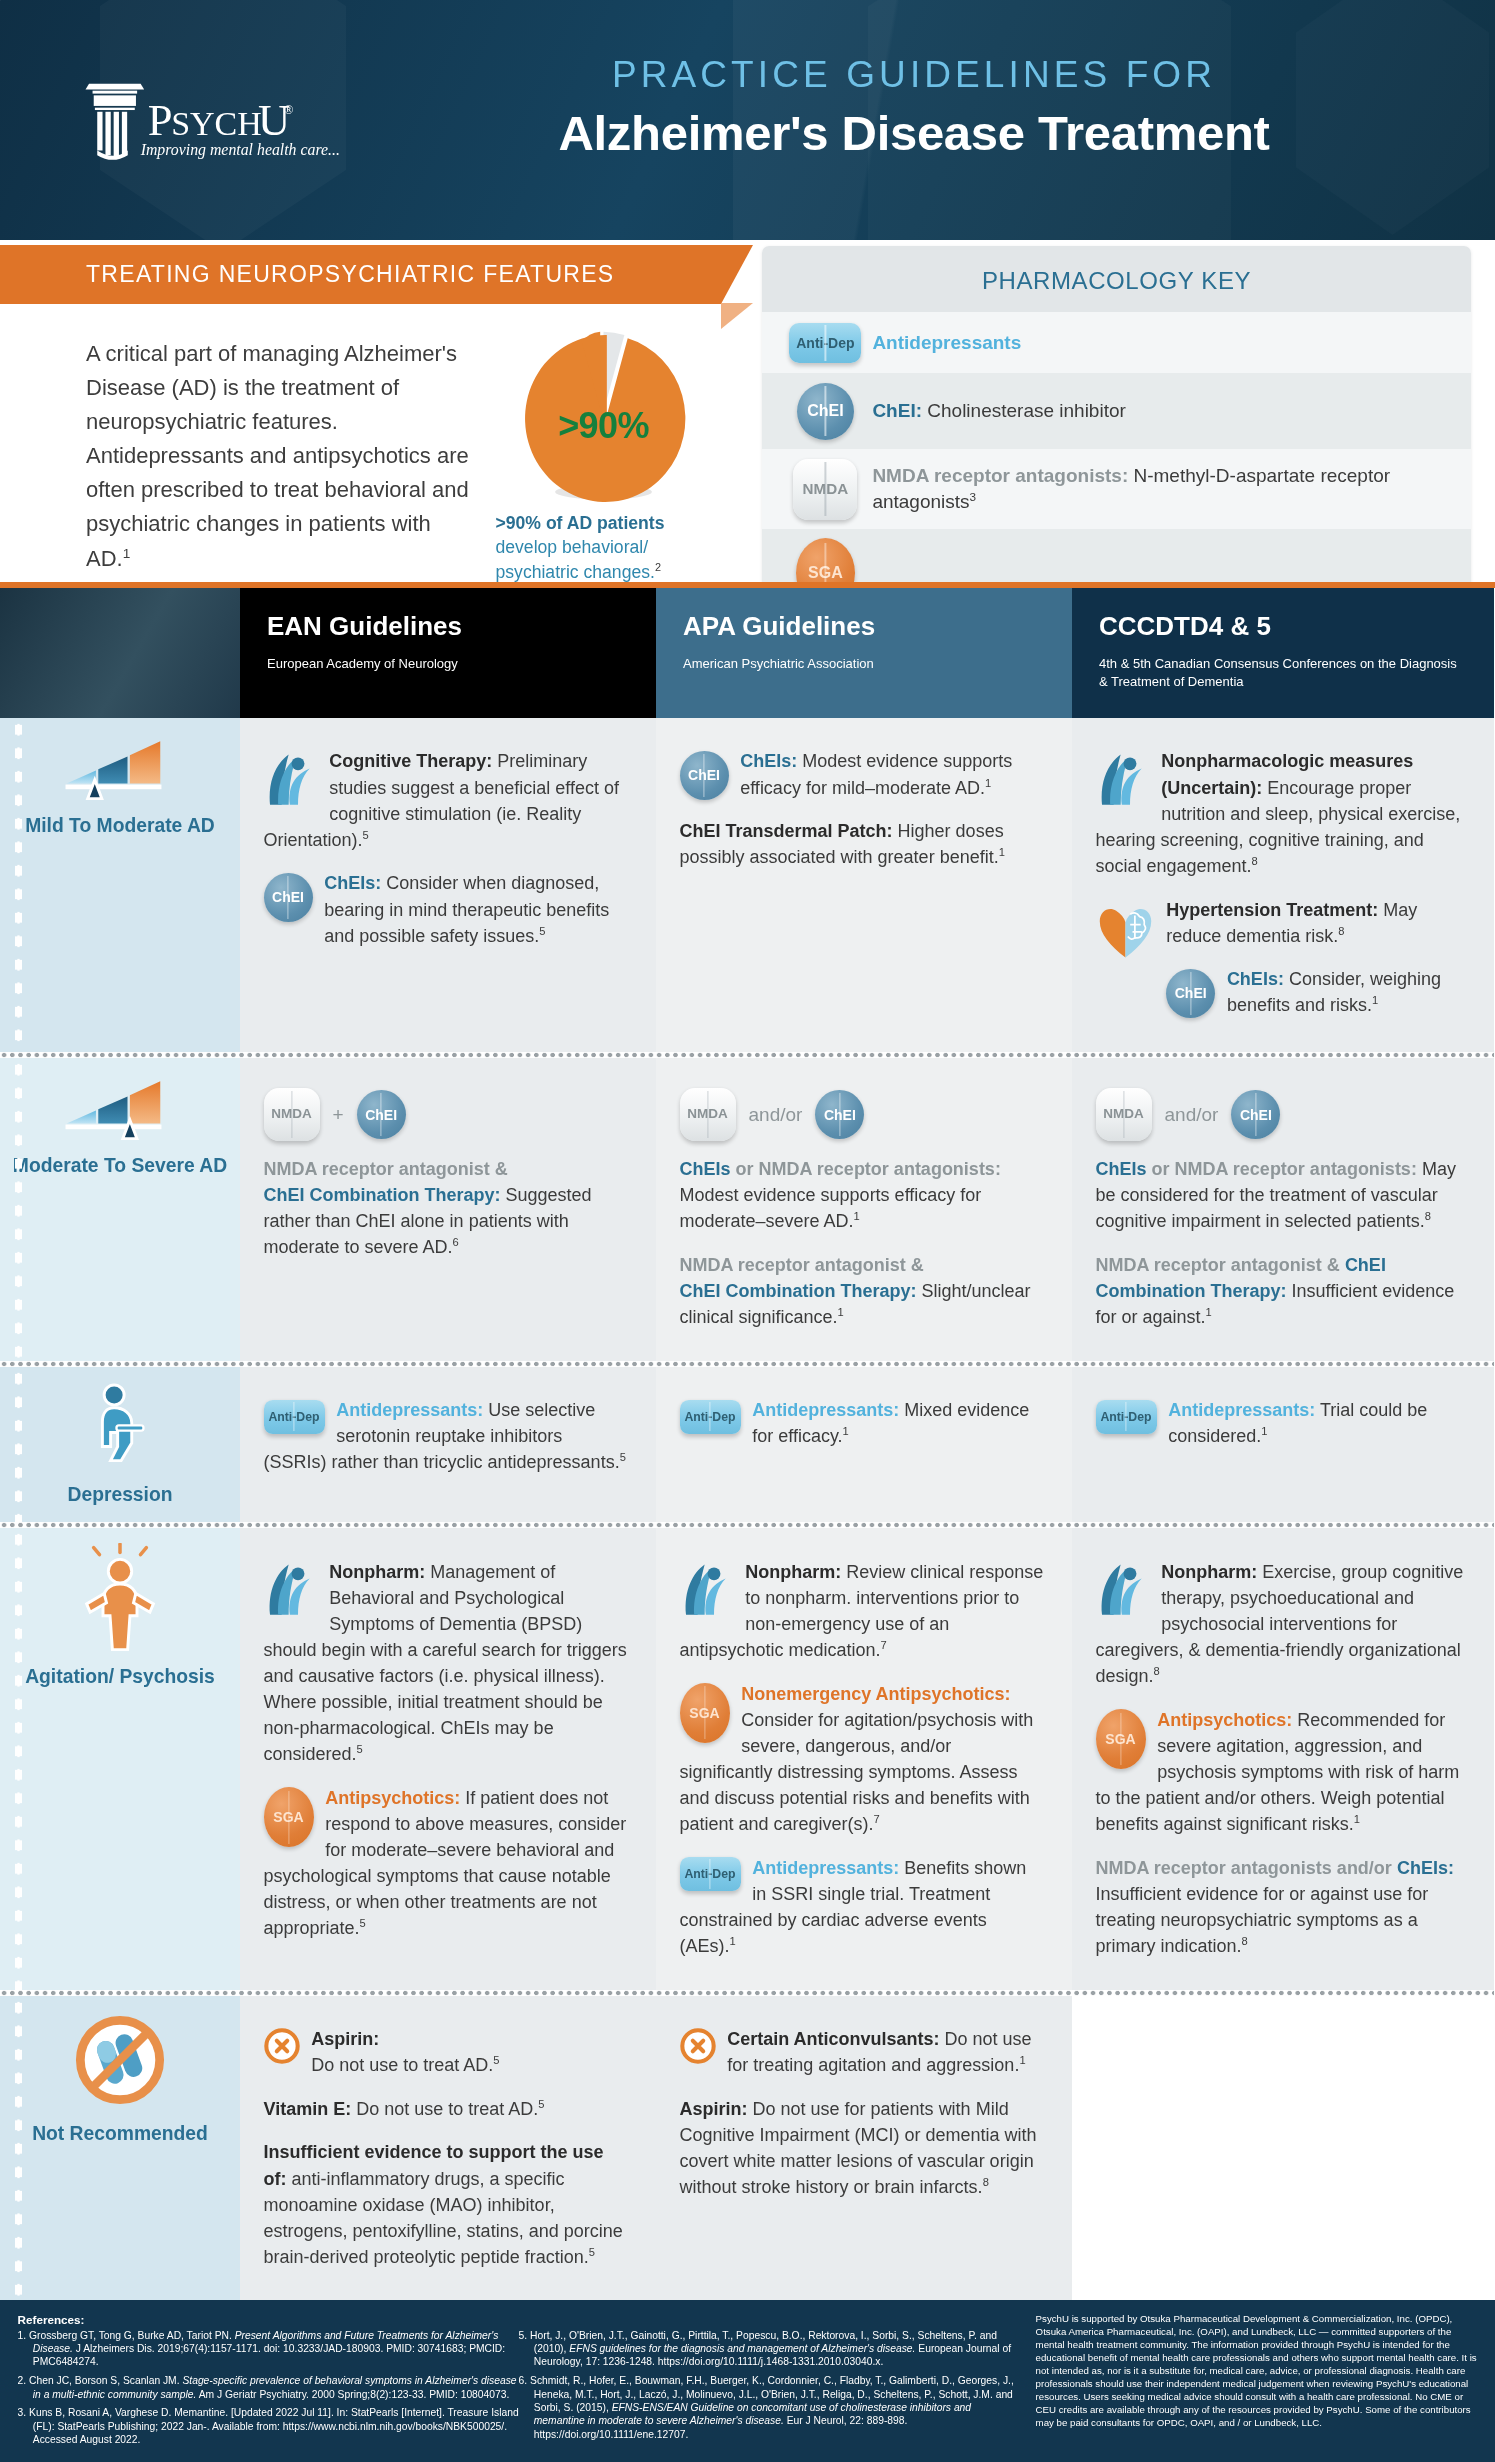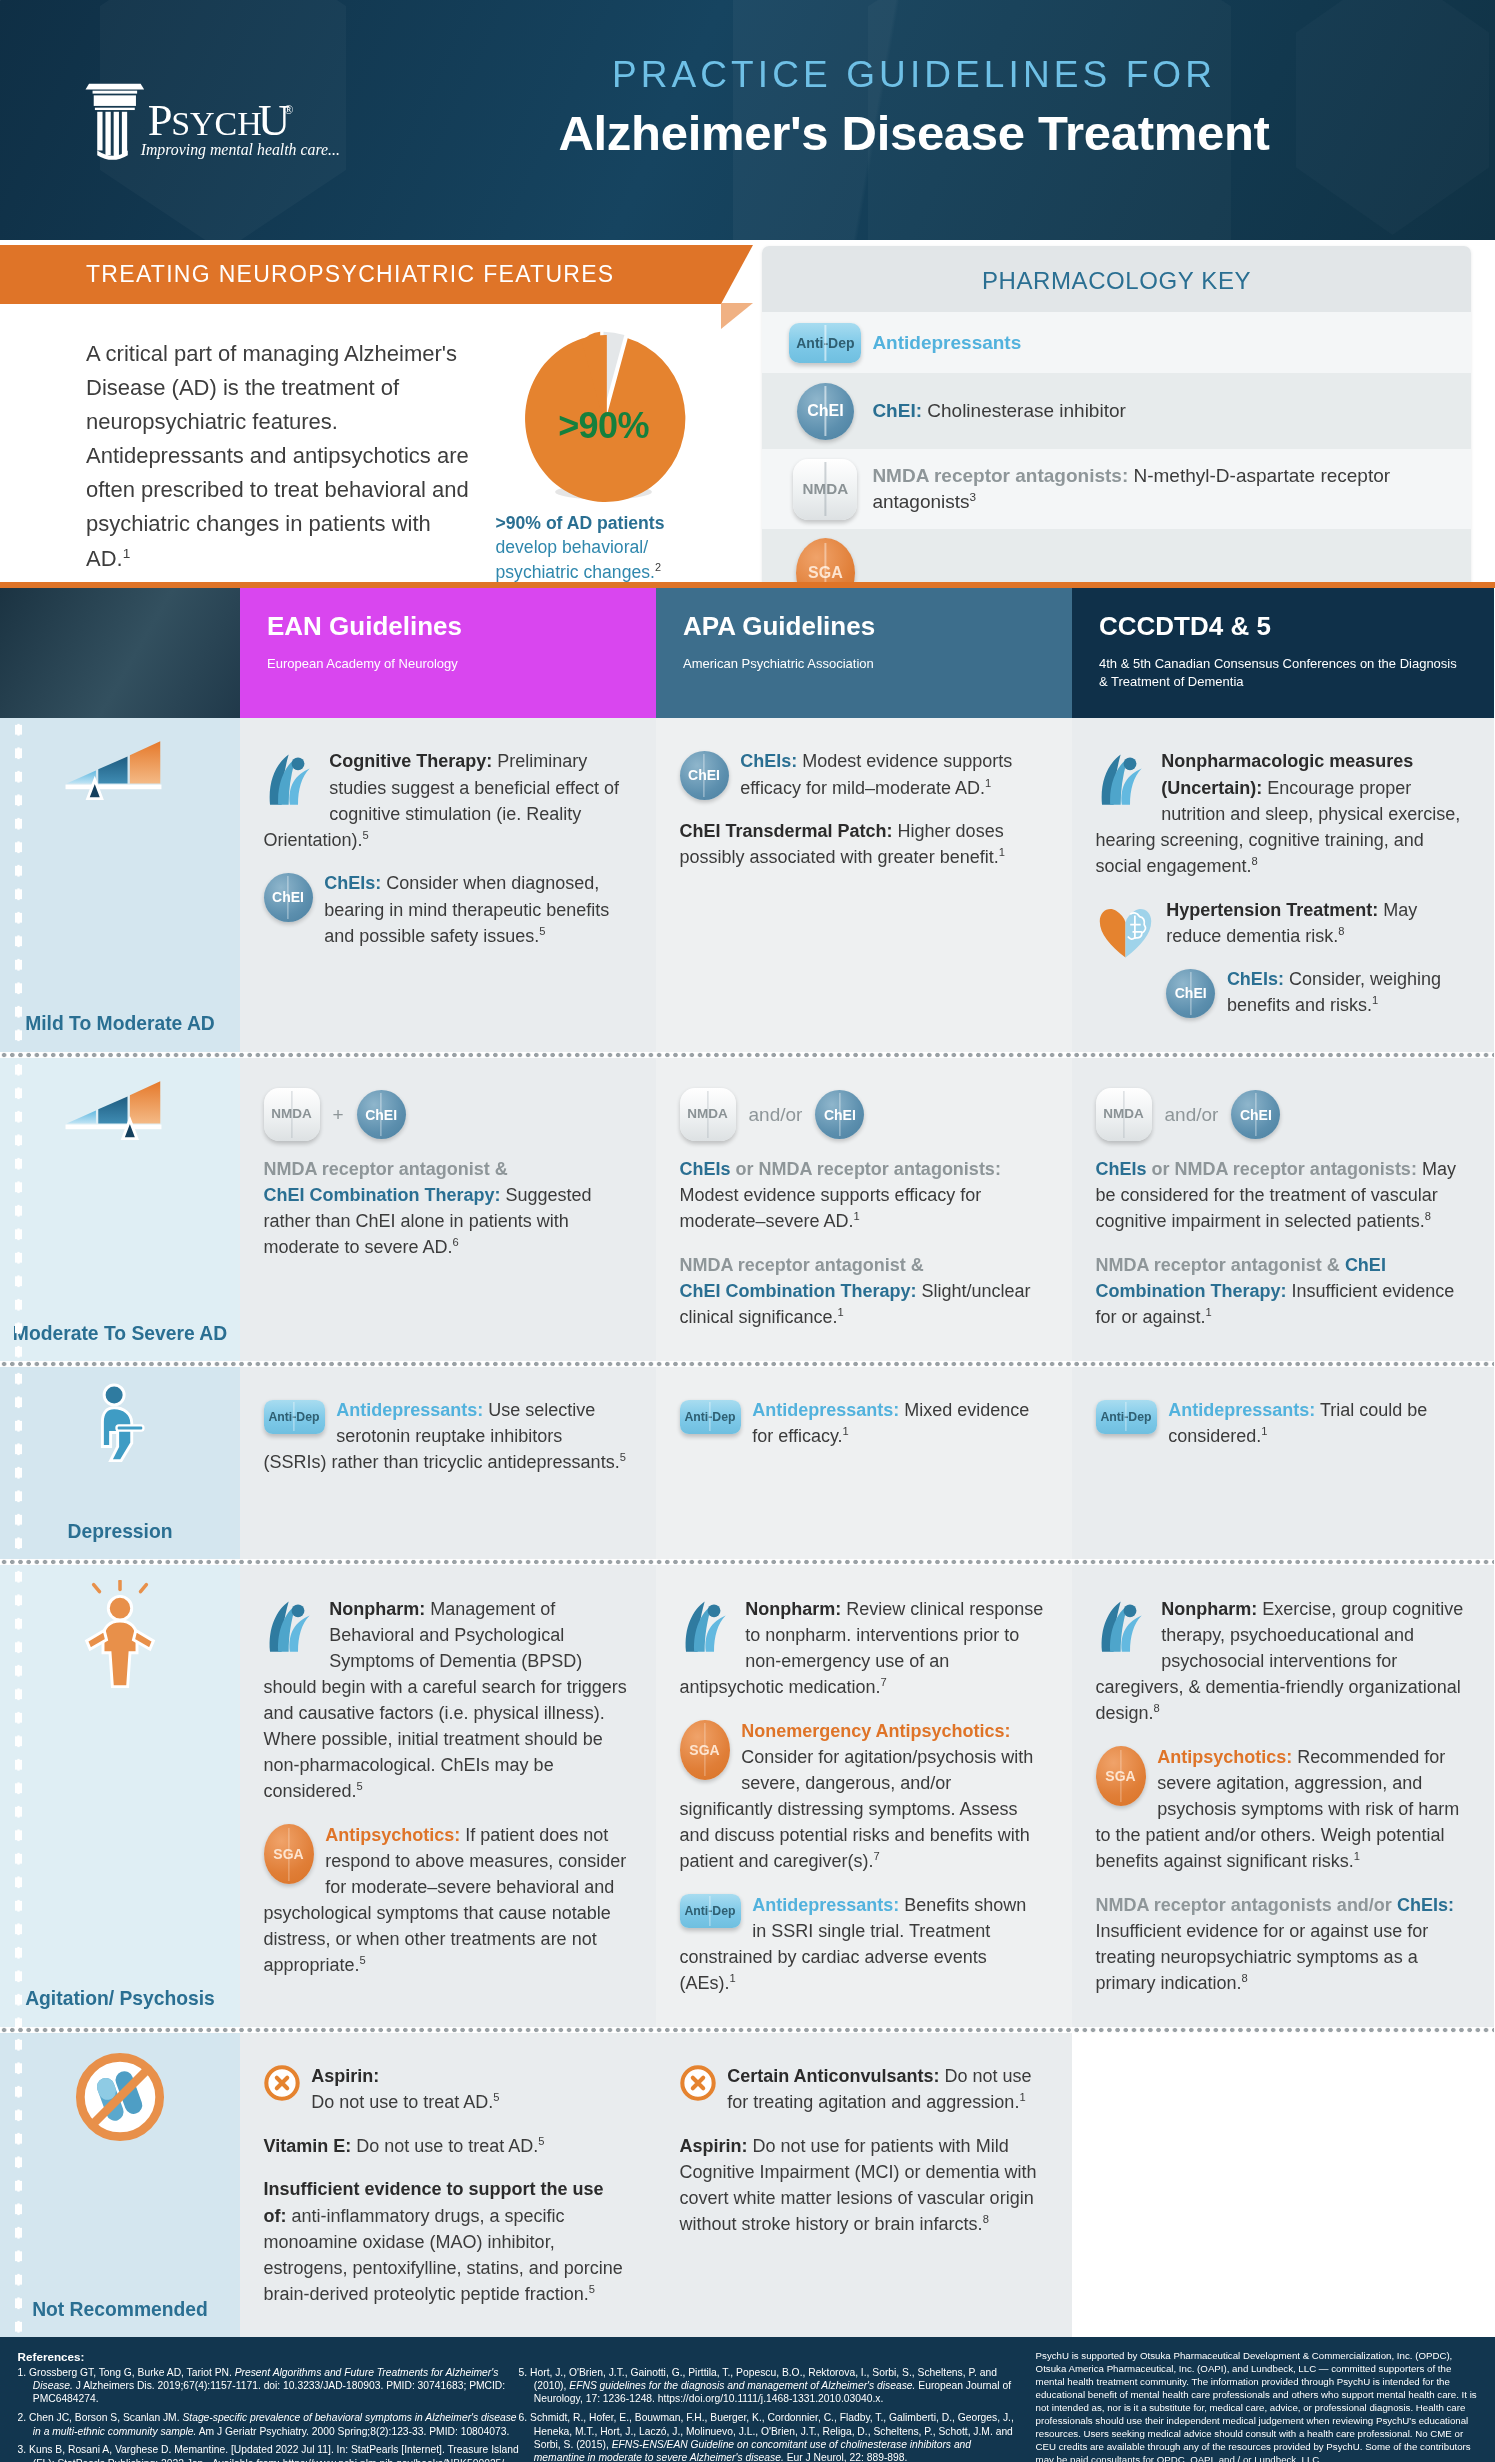--- a/index.html
+++ b/index.html
@@ -131,31 +131,30 @@
 
   
   .table{ position:relative; background:#ffffff; }
   .orange-rule{ height:5.9px; background:#df7428; }
 
   .grid{ display:grid; grid-template-columns:240px 416px 416px 422px; }
 
   .colhead{ color:#fff; padding:24.6px 27px 27px 27px; }
   .ch-spacer{ background:#2c4250;
     background-image:linear-gradient(120deg,#1b3342 0%, #33505f 55%, #20394a 100%);}
-  .ch-ean{ background:#d946ef; }
+  .ch-ean{ background:#000000; }
   .ch-apa{ background:#3d6e8c; }
   .ch-ccc{ background:#0f3049; }
   .ch-title{ font-size:26px; font-weight:700; line-height:1.12; }
   .ch-sub{ font-size:13px; font-weight:400; margin-top:13px; line-height:1.4;}
 
   .rowlabel{
     background:#d4e6ef; display:flex; flex-direction:column;
-    align-items:center; justify-content:space-between; padding:15.2px 7px;
+    align-items:center; justify-content:flex-start; padding:15.2px 7px;
     position:relative;
-    gap:37px;
   }
   .rowlabel.light{ background:#dfeef4; }
   .rl-text{ color:#2a6f92; font-size:19.3px; font-weight:700; text-align:center; line-height:1.25; margin-top:13px;}
   .perf{ position:absolute; left:15.2px; top:0; bottom:0; width:7px;
          background-image:radial-gradient(circle, #ffffff 44%, transparent 46%);
          background-size:7px 23.5px; background-repeat:repeat-y; }
 
   .cell{ background:#e9ecee; padding:30.5px 27px 30.5px 23.5px; position:relative; }
   .cell.alt{ background:#eef0f1; }
   .cell p{ font-size:18px; line-height:1.45; margin-bottom:17.6px; }

